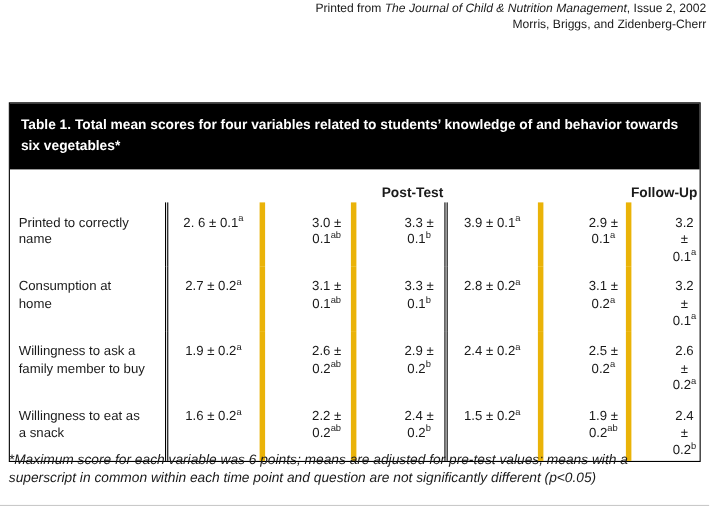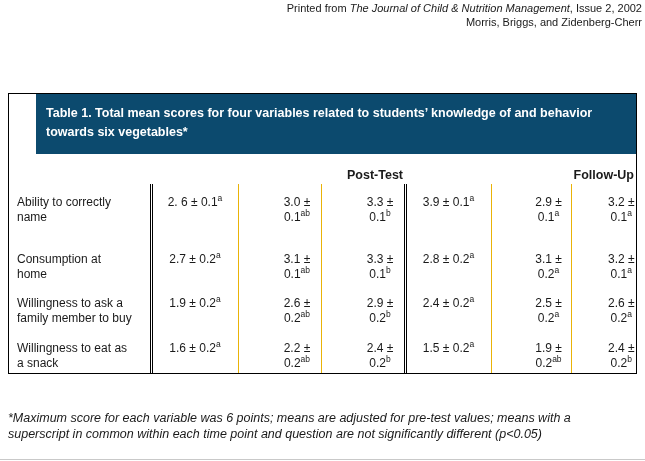--- a/index.html
+++ b/index.html
@@ -22,24 +22,23 @@
   .page-header .bold { font-weight:bold; }
   .page-header em { font-style:italic; }
 
   
   .table-wrap {
     position:absolute; left:8px; top:93px; width:627px;
     border:1.5px solid #000;
     background:#fff;
   }
   .table-caption {
-    background:#0c4a6e; color:#fff;
+    background:#000000; color:#fff;
     font-weight:bold; font-size:12.5px; line-height:1.5;
     padding:10px 14px 12px 10px;
-    margin-left:27px;
   }
   table.results {
     border-collapse:collapse; table-layout:fixed;
     width:100%;
     font-size:12px;
   }
   table.results th { font-weight:bold; }
   tr.group-row th {
     padding:14px 2px 2px 2px;
     text-align:right; font-size:12.5px;
@@ -58,21 +57,21 @@
   }
   tbody td.var {
     text-align:left;
     padding-left:8px; padding-right:16px;
   }
   tbody tr:nth-child(1) td { height:45px; }
   tbody tr:nth-child(2) td { height:32px; }
   tbody tr:nth-child(3) td { height:33px; }
   tbody tr:nth-child(4) td { height:28px;margin-left:44px; }
   tbody td.c1, tbody td.c4 { border-left:3px double #000; }
-  tbody td.c2, tbody td.c3, tbody td.c5, tbody td.c6 { border-left:1px solid #eab308;padding-left:36px; }
+  tbody td.c2, tbody td.c3, tbody td.c5, tbody td.c6 { border-left:5px solid #eab308;padding-left:36px; }
   tbody sup { font-size:8.5px; line-height:0; }
 
   
   .footnote {
     position:absolute; left:8px; top:410px; width:598px;
     font-style:italic; font-size:12.5px; line-height:1.3;
     margin:0;
   }
 
   .bottom-line {
@@ -105,21 +104,21 @@
       </colgroup>
       <thead>
         <tr class="group-row">
           <th></th>
           <th colspan="3">Post-Test</th>
           <th colspan="3">Follow-Up</th>
         </tr>
       </thead>
       <tbody id="table-body">
           <tr>
-            <td class="var">Ability to correctly name</td>
+            <td class="var">Printed to correctly name</td>
             <td class="val c1"><span>2. 6 ± 0.1</span><sup>a</sup></td>
             <td class="val c2"><span>3.0 ± 0.1</span><sup>ab</sup></td>
             <td class="val c3"><span>3.3 ± 0.1</span><sup>b</sup></td>
             <td class="val c4"><span>3.9 ± 0.1</span><sup>a</sup></td>
             <td class="val c5"><span>2.9 ± 0.1</span><sup>a</sup></td>
             <td class="val c6"><span>3.2 ± 0.1</span><sup>a</sup></td>
           </tr>
           <tr>
             <td class="var">Consumption at home</td>
             <td class="val c1"><span>2.7 ± 0.2</span><sup>a</sup></td>

